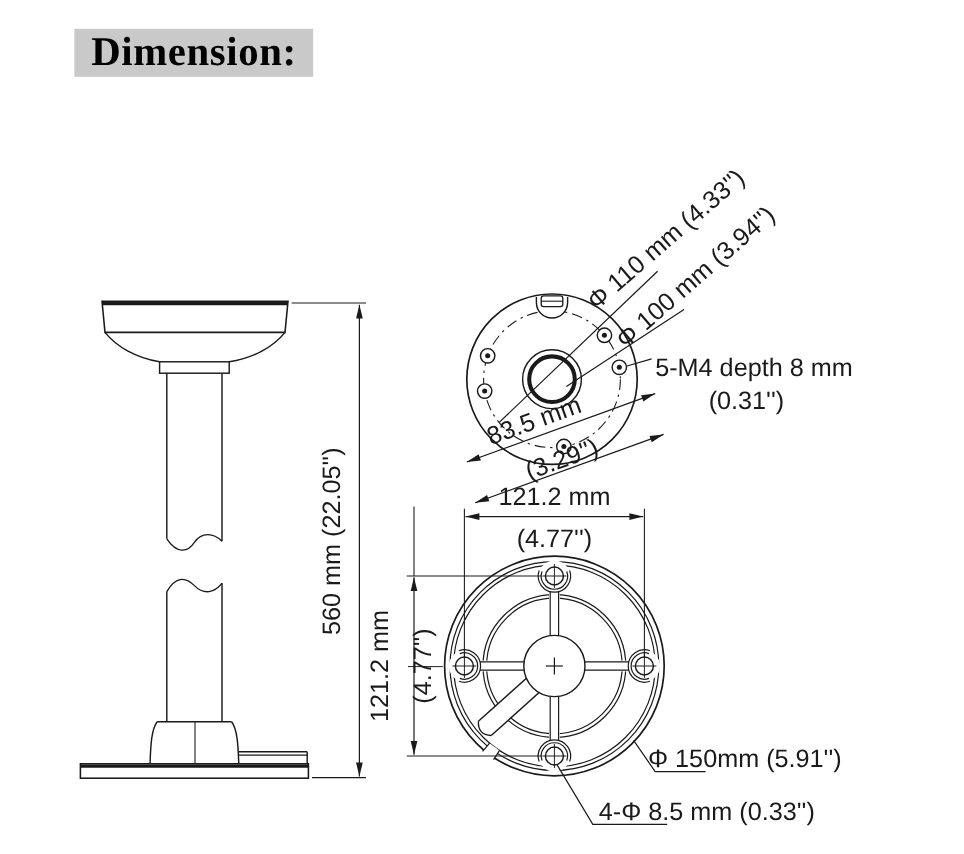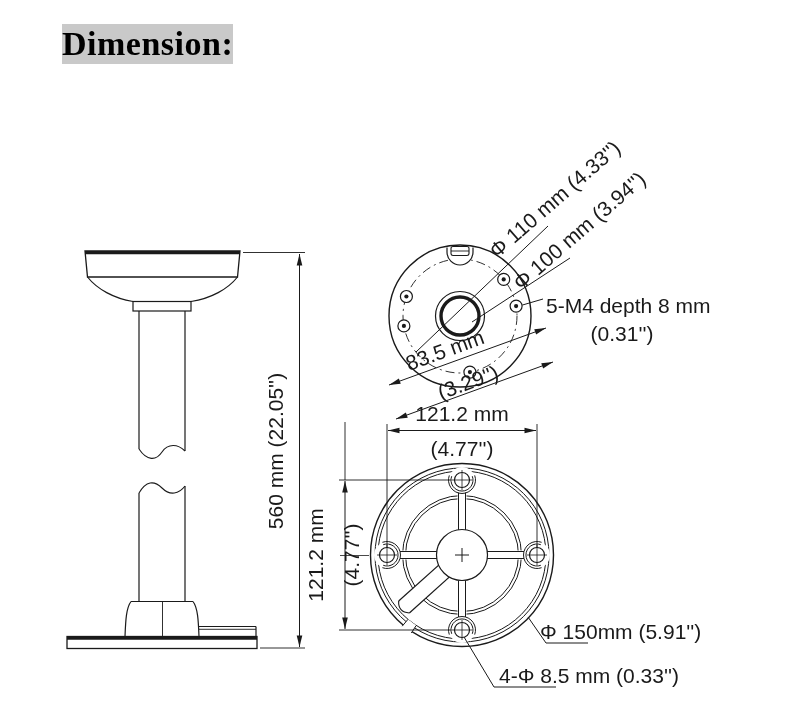--- a/index.html
+++ b/index.html
@@ -1,20 +1,20 @@
 <!DOCTYPE html>
 <html><head>
 <meta charset="utf-8">
 <style>
   html,body{margin:0;padding:0;background:#ffffff;}
   .stage{position:relative;width:803px;height:712px;background:#ffffff;overflow:hidden;
          font-family:"Liberation Sans",sans-serif;}
   .page-title{position:absolute;left:62px;top:24px;background:#c9c9c9;color:#000;
               font-family:"Liberation Serif","DejaVu Serif",serif;font-weight:bold;
-              font-size:34px;line-height:40px;padding:0 0;letter-spacing:0.5px;}
+              font-size:34px;line-height:40px;padding:0 14px;letter-spacing:0.5px;}
   svg{position:absolute;left:0;top:0;}
   svg text{font-family:"Liberation Sans",sans-serif;font-size:21px;fill:#1a1a1a;}
   .ln{stroke:#1a1a1a;fill:none;}
 </style>
 </head>
 <body>
 
 <div class="stage">
 
   <div class="page-title">Dimension:</div>

